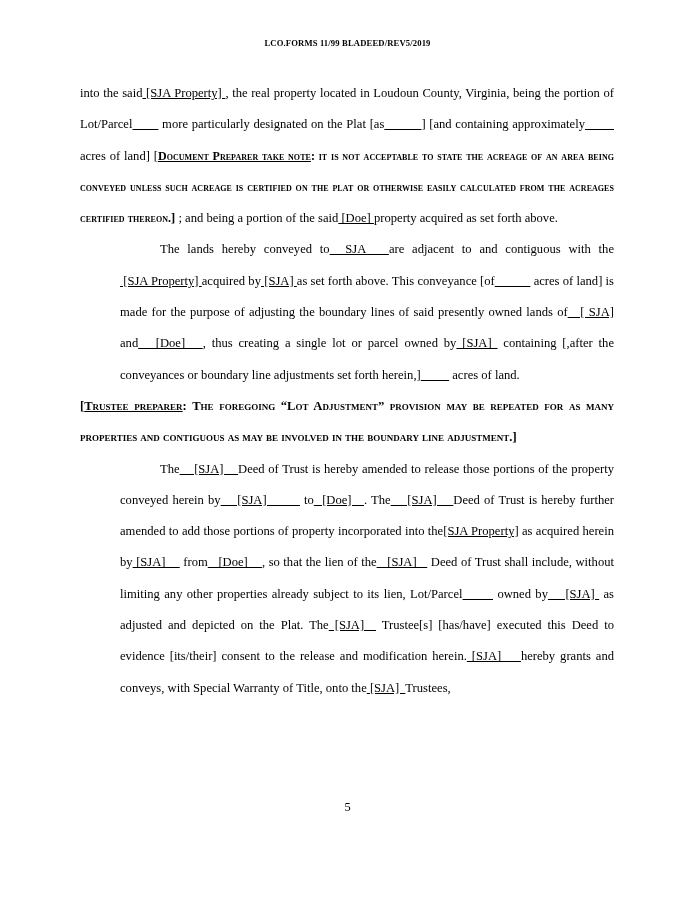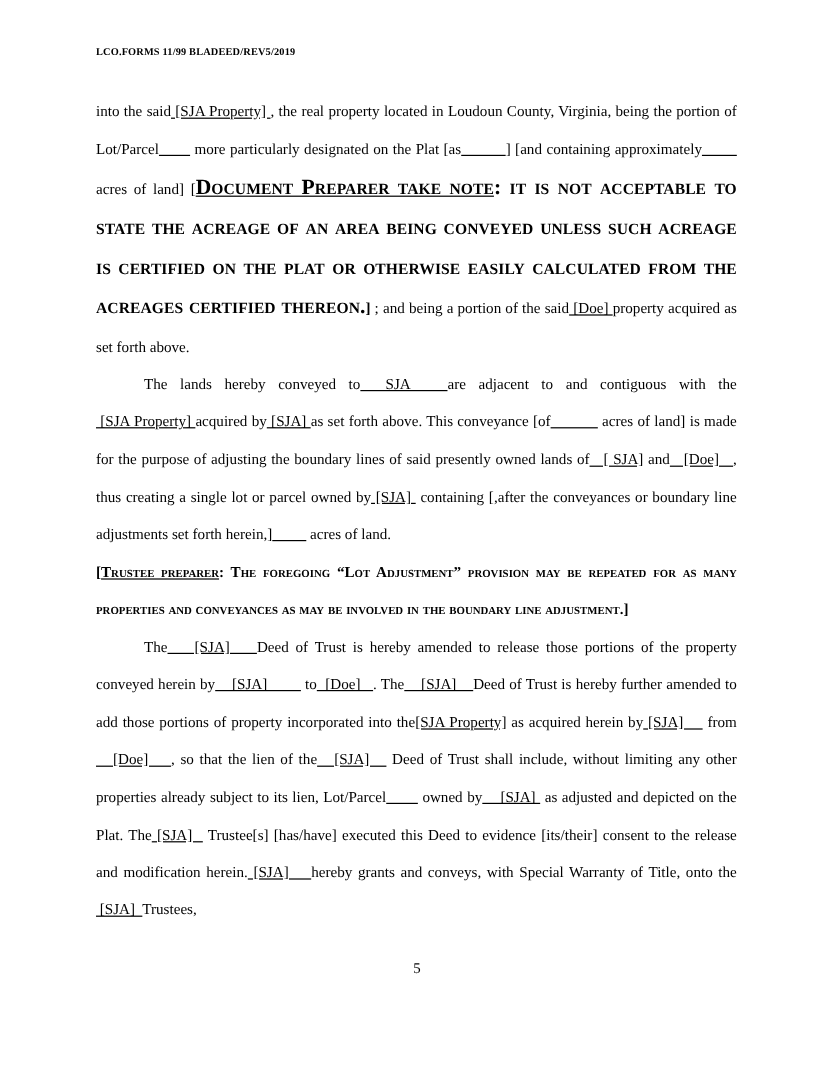--- a/index.html
+++ b/index.html
@@ -17,21 +17,21 @@
     height: 900px;
     background: #ffffff;
     overflow: hidden;
     box-sizing: border-box;
   }
   .header {
     position: absolute;
     top: 38px;
     left: 80px;
     right: 80px;
-    text-align: left;
+    text-align: center;
     font-size: 7.3px;
     font-weight: bold;
     letter-spacing: 0.15px;
     font-variant: small-caps;
     text-transform: uppercase;
     color: #000;
   }
   .header .hdr-txt {
     font-size: 8.6px;
   }
@@ -45,26 +45,27 @@
     margin: 0 0 0px 0;
     font-size: 12.6px;
     line-height: 31.3px;
     text-align: justify;
     text-justify: inter-word;
     -webkit-hyphens: none;
     hyphens: none;
   }
   p.para.indent {
     text-indent: 40px;
+    margin-left: 40px;
   }
   
   .smallcaps {
     font-variant: small-caps;
     font-weight: bold;
-    font-size: 18px;
+    font-size: 12px;
     letter-spacing: 0.05px;
   }
   .scline {
     font-size: 13.0px;
     font-weight: bold;
     font-variant: small-caps;
   }
   .u {
     text-decoration: underline;
   }
@@ -99,21 +100,21 @@
   <div class="header">
     <span class="hdr-txt">LCO.FORMS 11/99 BLADEED/REV5/2019</span>
   </div>
 
   <div class="body-area">
 
     <p class="para"><span>into the said</span><span class="fill u"> [SJA Property] </span><span>, the real property located in Loudoun County, Virginia, being the portion of Lot/Parcel</span><span class="fill u">       </span><span> more particularly designated on the Plat [as</span><span class="fill u">          </span><span>] [and containing approximately</span><span class="fill u">        </span><span> acres of land] [</span><span class="smallcaps u">Document Preparer take note</span><span class="smallcaps">: it is not acceptable to state the acreage of an area being conveyed unless such acreage is certified on the plat or otherwise easily calculated from the acreages certified thereon.</span><span style="font-weight:bold;">]</span><span> ; and being a portion of the said</span><span class="fill u"> [Doe] </span><span>property acquired as set forth above.</span></p>
 
     <p class="para indent"><span>The lands hereby conveyed to</span><span class="fill u">  SJA   </span><span>are adjacent to and contiguous with the</span><span class="fill u"> [SJA Property] </span><span>acquired by</span><span class="fill u"> [SJA] </span><span>as set forth above.  This conveyance [of</span><span class="fill u">           </span><span> acres of land] is made for the purpose of adjusting the boundary lines of said presently owned lands of</span><span class="fill u">   [ SJA]</span><span> and</span><span class="fill u">   [Doe]   </span><span>, thus creating a single lot or parcel owned by</span><span class="fill u"> [SJA] </span><span> containing [,after the conveyances or boundary line adjustments set forth herein,]</span><span class="fill u">         </span><span> acres of land.</span></p>
 
-    <p class="para scline"><span>[</span><span class="u">Trustee preparer</span><span>: The foregoing “Lot Adjustment” provision may be repeated for as many properties and conveyances as may be involved in the boundary line adjustment.</span><span>]</span></p>
+    <p class="para scline"><span>[</span><span class="u">Trustee preparer</span><span>: The foregoing “Lot Adjustment” provision may be repeated for as many properties and contiguous as may be involved in the boundary line adjustment.</span><span>]</span></p>
 
 
     <p class="para indent"><span>The</span><span class="fill u">    [SJA]    </span><span>Deed of Trust is hereby amended to release those portions of the property conveyed herein by</span><span class="fill u">    [SJA]        </span><span> to</span><span class="fill u">  [Doe]   </span><span>.  The</span><span class="fill u">    [SJA]    </span><span>Deed of Trust is hereby further amended to add those portions of property incorporated into the</span><span class="fill u">[SJA Property]</span><span> as acquired herein by</span><span class="fill u"> [SJA]    </span><span> from</span><span class="fill u">   [Doe]    </span><span>, so that the lien of the</span><span class="fill u">   [SJA]   </span><span> Deed of Trust shall include, without limiting any other properties already subject to its lien, Lot/Parcel</span><span class="fill u">       </span><span> owned by</span><span class="fill u">    [SJA] </span><span> as adjusted and depicted on the Plat.  The</span><span class="fill u"> [SJA]  </span><span> Trustee[s] [has/have] executed this Deed to evidence [its/their] consent to the release and modification herein.</span><span class="fill u"> [SJA]    </span><span>hereby grants and conveys, with Special Warranty of Title, onto the</span><span class="fill u"> [SJA]  </span><span>Trustees,</span></p>
 
   </div>
 
   <div class="pagenum">5</div>
 
 </div>
 

